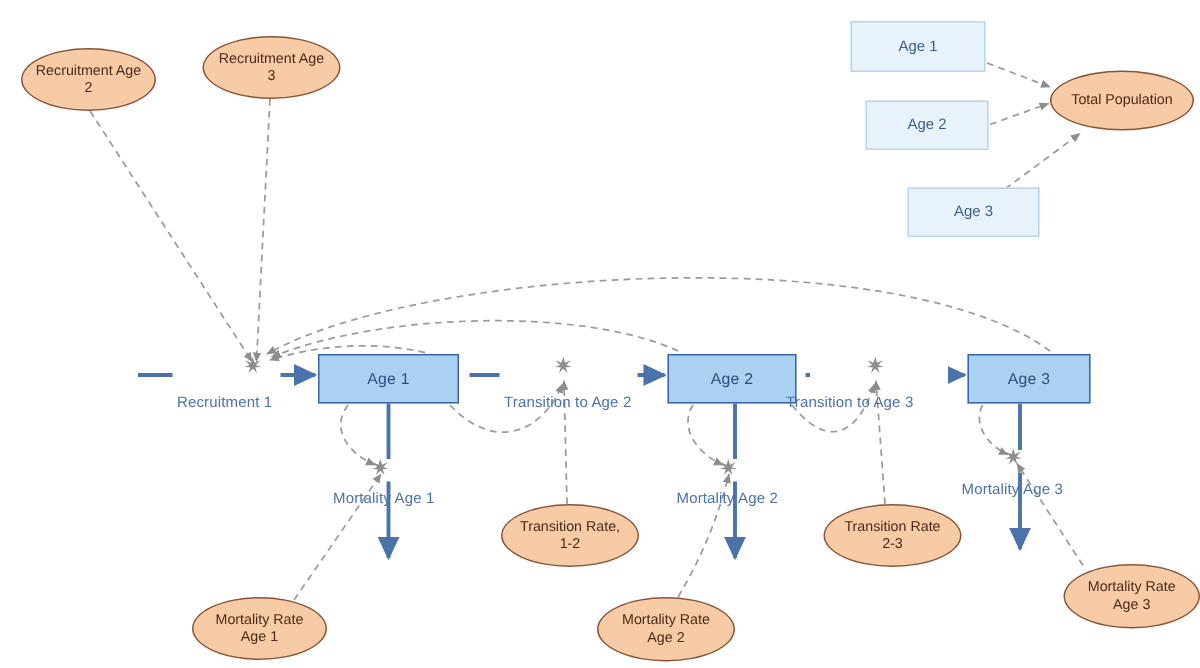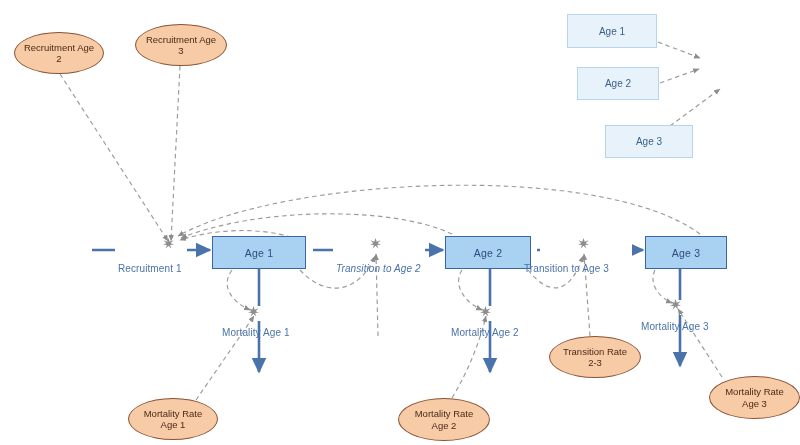--- a/index.html
+++ b/index.html
@@ -185,39 +185,46 @@
   </div>
 
   <div class="aux" style="left:14px; top:32px; width:90px; height:42px;">
     <span class="aux-label">Recruitment Age
 2</span>
   </div>
   <div class="aux" style="left:135px; top:24px; width:92px; height:42px;">
     <span class="aux-label">Recruitment Age
 3</span>
   </div>
+  <div class="aux" style="left:700px; top:47px; width:96px; height:40px;">
+    <span class="aux-label">Total Population</span>
+  </div>
   <div class="aux" style="left:128px; top:398px; width:90px; height:42px;">
     <span class="aux-label">Mortality Rate
 Age 1</span>
   </div>
+  <div class="aux" style="left:334px; top:336px; width:92px; height:42px;">
+    <span class="aux-label">Transition Rate,
+1-2</span>
+  </div>
   <div class="aux" style="left:398px; top:398px; width:92px; height:43px;">
     <span class="aux-label">Mortality Rate
 Age 2</span>
   </div>
   <div class="aux" style="left:549px; top:336px; width:92px; height:42px;">
     <span class="aux-label">Transition Rate
 2-3</span>
   </div>
   <div class="aux" style="left:709px; top:376px; width:91px; height:43px;">
     <span class="aux-label">Mortality Rate
 Age 3</span>
   </div>
 
   <div class="flow-label" style="left:118px; top:243px;">Recruitment 1</div>
-  <div class="flow-label" style="left:336px; top:243px;font-style:italic;">Transition to Age 2</div>
+  <div class="flow-label" style="left:336px; top:243px;">Transition to Age 2</div>
   <div class="flow-label" style="left:524px; top:243px;">Transition to Age 3</div>
   <div class="flow-label" style="left:222px; top:307px;">Mortality Age 1</div>
   <div class="flow-label" style="left:451px; top:307px;">Mortality Age 2</div>
   <div class="flow-label" style="left:641px; top:301px;">Mortality Age 3</div>
 
   <svg class="valve" style="left:163px; top:238px;" viewBox="0 0 11 11">
     <path d="M5.5,0 L6.7,3.8 L10.6,2.2 L7.6,5.3 L11,6.6 L7.1,6.9 L8.4,10.6 L5.5,7.8 L2.6,10.6 L3.9,6.9 L0,6.6 L3.4,5.3 L0.4,2.2 L4.3,3.8 z" fill="#8d8d8d"></path>
   </svg>
   <svg class="valve" style="left:370px; top:238px;" viewBox="0 0 11 11">
     <path d="M5.5,0 L6.7,3.8 L10.6,2.2 L7.6,5.3 L11,6.6 L7.1,6.9 L8.4,10.6 L5.5,7.8 L2.6,10.6 L3.9,6.9 L0,6.6 L3.4,5.3 L0.4,2.2 L4.3,3.8 z" fill="#8d8d8d"></path>

